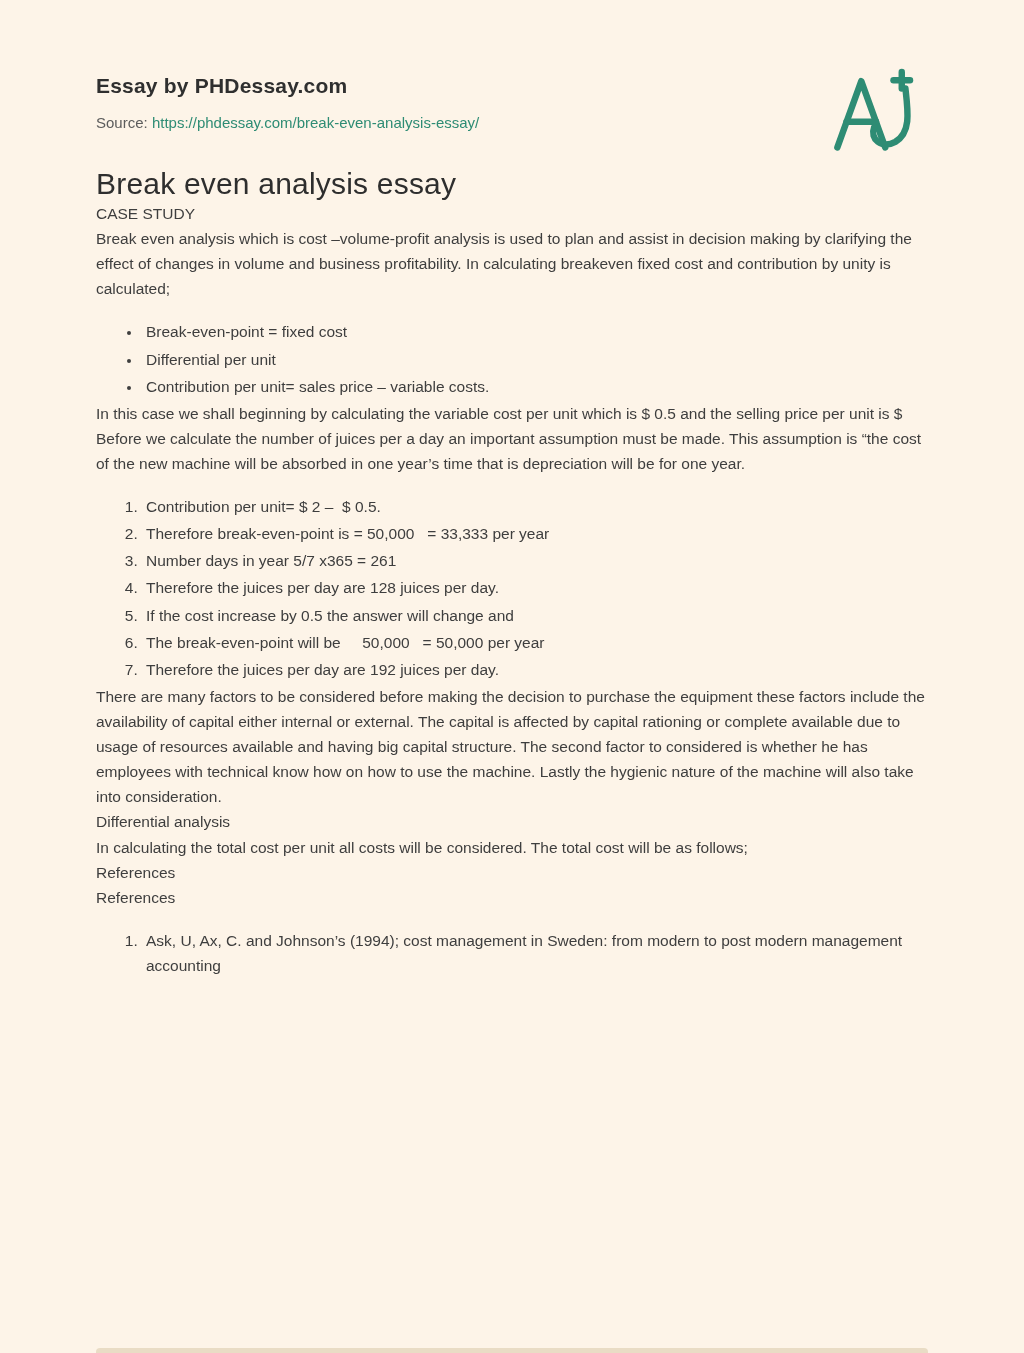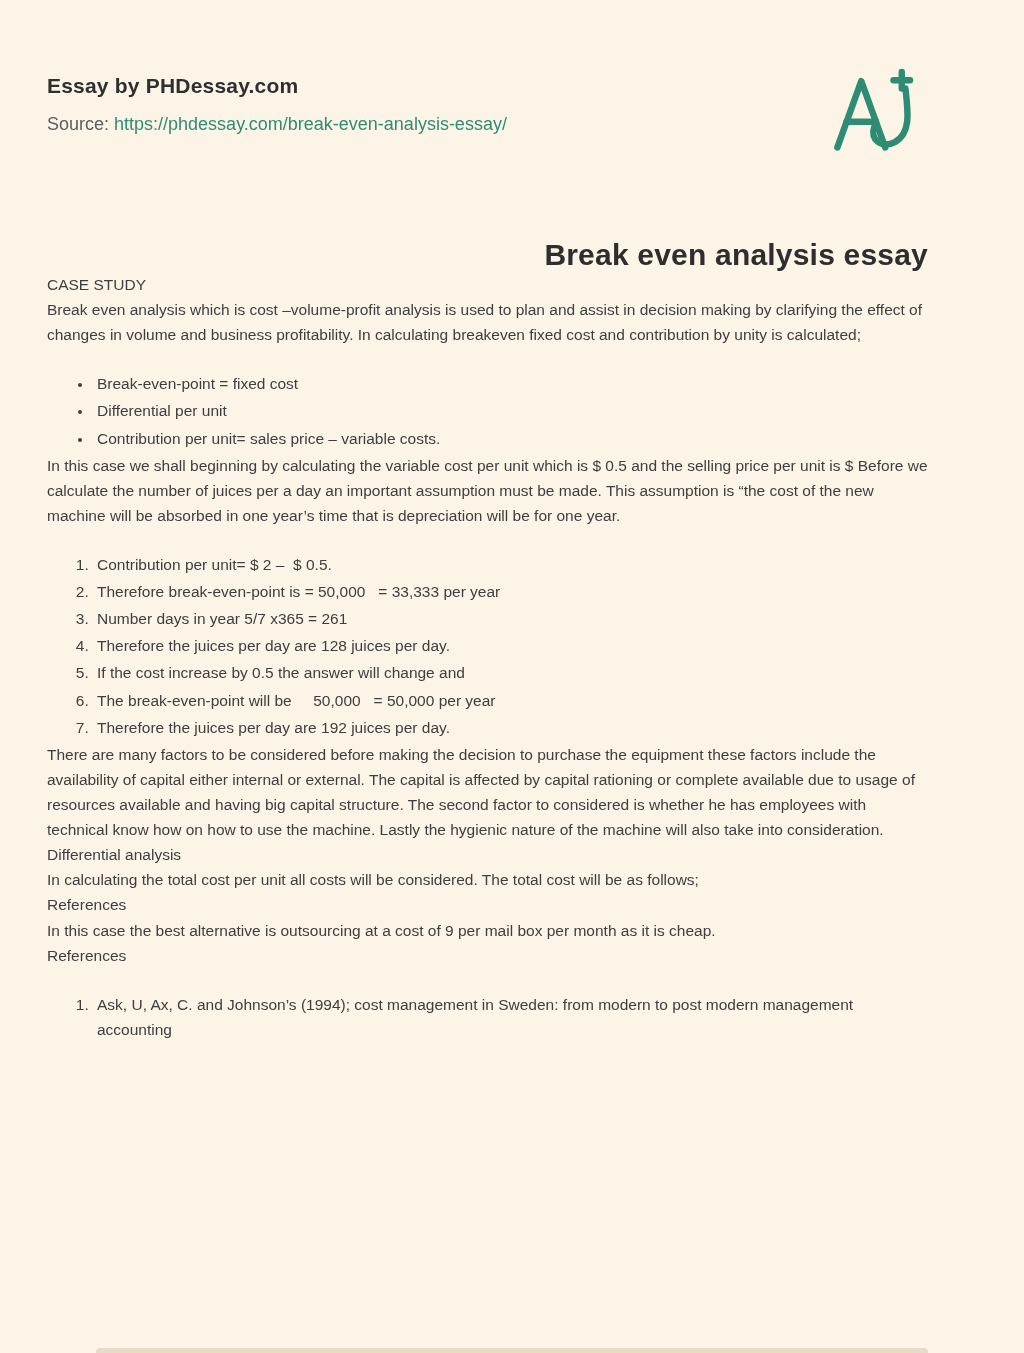--- a/index.html
+++ b/index.html
@@ -8,65 +8,64 @@
     width: 1024px;
     height: 1353px;
     margin: 0 auto;
     position: relative;
     background: #fdf4e8;
     font-family: "Liberation Sans", "DejaVu Sans", sans-serif;
     color: #3e3e3e;
     overflow: hidden;
   }
   .page {
-    padding: 74px 96px 0 47px;
+    padding: 74px 96px 0 96px;
     position: relative;
     height: 100%;
   }
   .byline {
     font-size: 21px;
     font-weight: 700;
     color: #2f2f2f;
     letter-spacing: 0.2px;
   }
   .source-line {
     margin-top: 16px;
-    font-size: 18px;
+    font-size: 15px;
     color: #5c5c5c;
     white-space: pre-wrap;
   }
   .source-line a {
     color: #2e8c74;
     text-decoration: none;
   }
   .logo {
     position: absolute;
     top: 68px;
     right: 102px;
     width: 92px;
     height: 88px;
   }
   h1.essay-title {
-    margin-top: 103px;
+    margin-top: 36px;
     font-size: 30px;
-    font-weight: 700;
+    font-weight: 400;
     color: #2e2e2e;
     letter-spacing: 0.2px;
-    text-align: right;
   }
   .body-text, .subhead, li {
     font-size: 15.5px;
     line-height: 1.62;
     color: #3e3e3e;
     white-space: pre-wrap;
   }
   .subhead { }
   .body-text { }
   ul.bullet-list, ol.step-list, ol.ref-list {
-    margin-top: 24px;
+    margin-top: 18px;
     padding-left: 46px;
   }
   ul.bullet-list li, ol.step-list li, ol.ref-list li {
     margin: 2px 0;
     padding-left: 4px;
   }
   ul.bullet-list li::marker { font-size: 13px; }
   .footer-strip {
     position: absolute;
     bottom: 0;
@@ -124,21 +123,20 @@
 
   <p class="body-text">There are many factors to be considered before making the decision to purchase the equipment these factors include the availability of capital either internal or external. The capital is affected by capital rationing or complete available due to usage of resources available and having big capital structure. The second factor to considered is whether he has employees with technical know how on how to use the machine. Lastly the hygienic nature of the machine will also take into consideration.</p>
 
   <div class="subhead">Differential analysis</div>
 
   <p class="body-text">In calculating the total cost per unit all costs will be considered. The total cost will be as follows;</p>
 
 
   <div class="subhead">References</div>
 
-  <p class="body-text">In this case the best alternative is outsourcing at a cost of 9 per mail box per month as it is cheap.</p>
 
   <div class="subhead">References</div>
 
   <ol class="ref-list">
     <li>Ask, U, Ax, C. and Johnson’s (1994); cost management in Sweden: from modern to post modern management accounting</li>
 
   </ol>
 
   <div class="footer-strip"></div>
 

